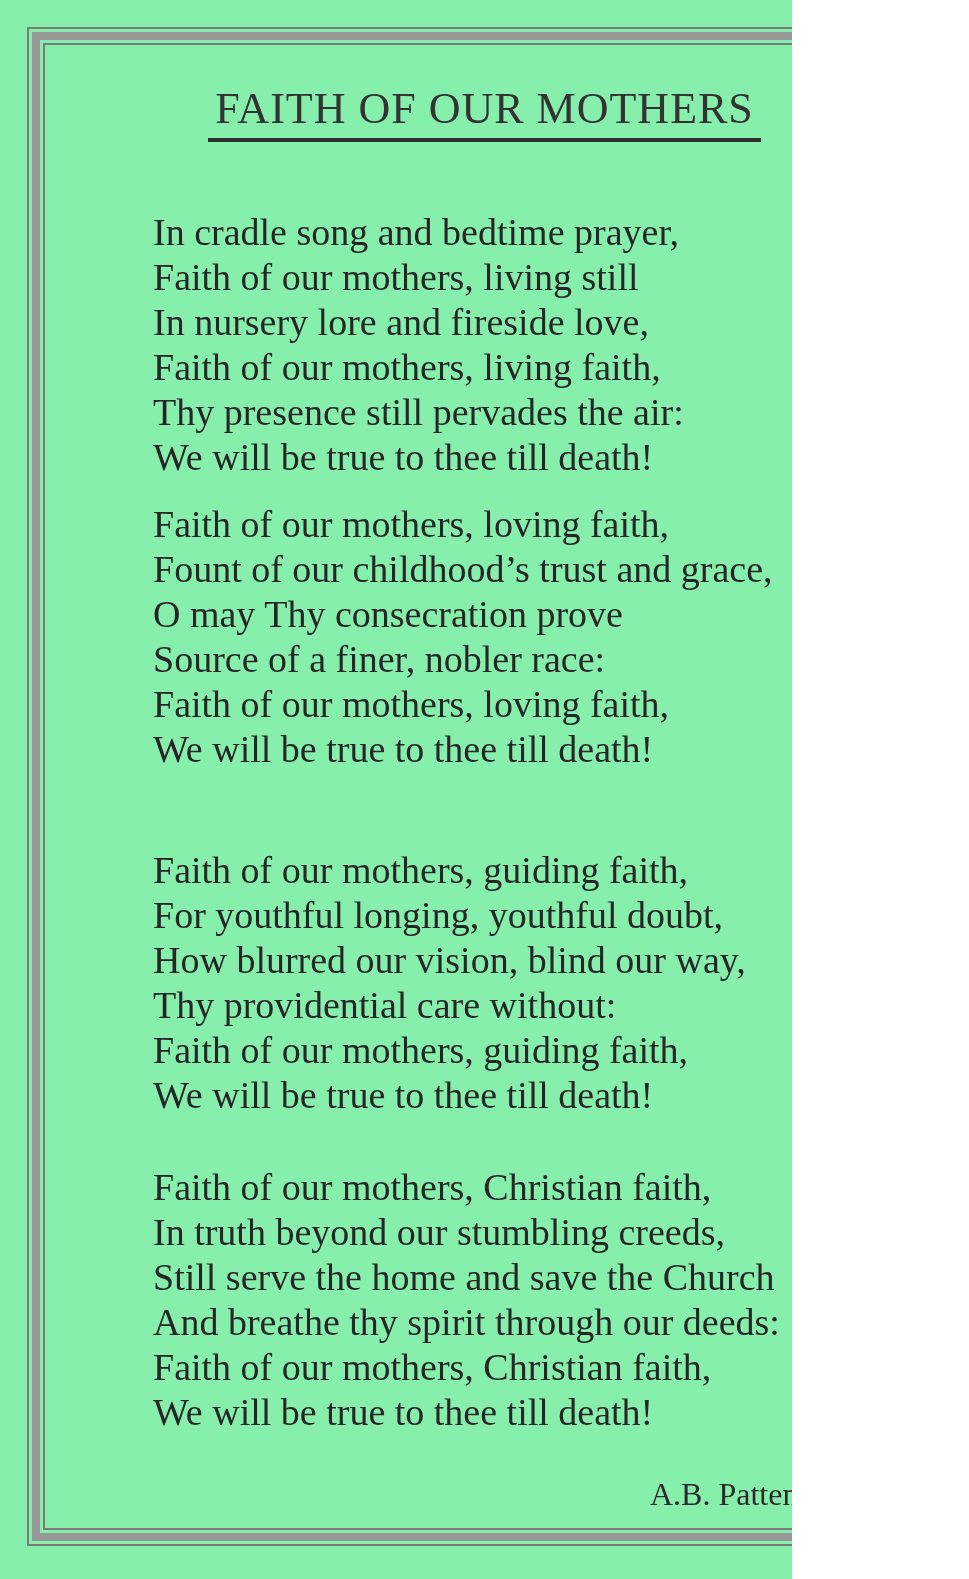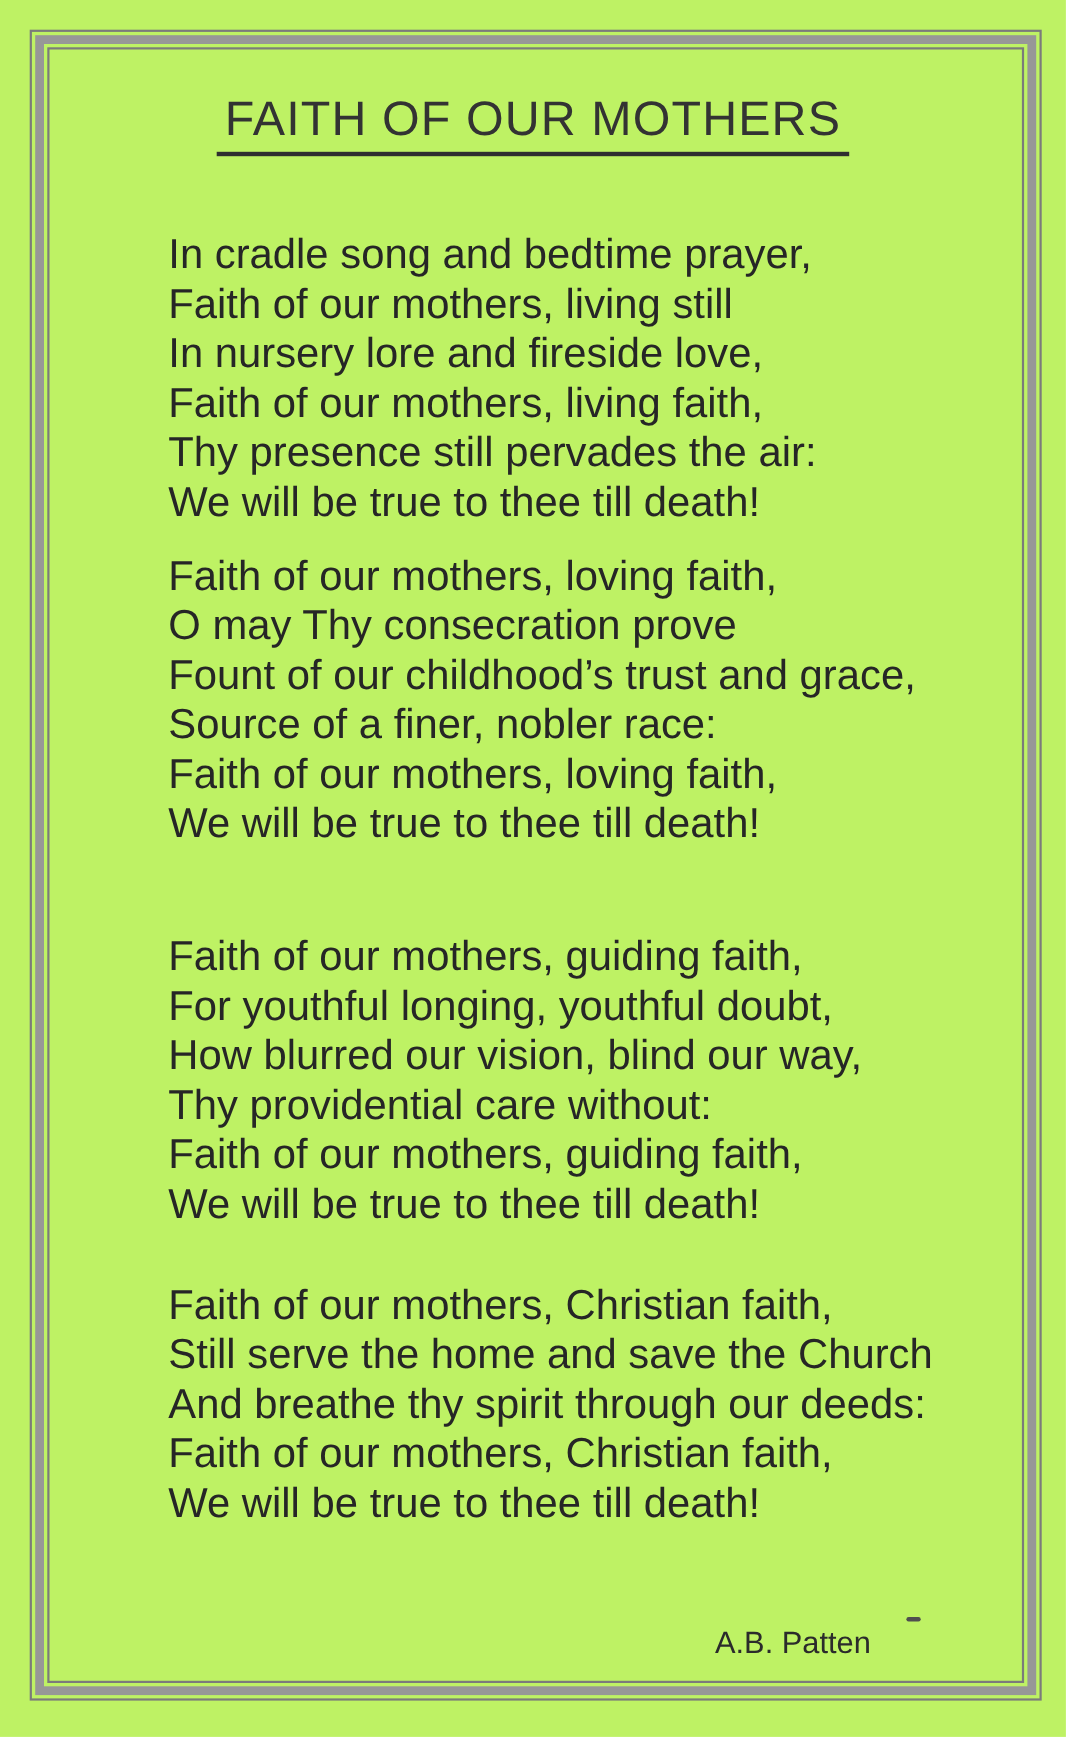--- a/index.html
+++ b/index.html
@@ -2,25 +2,25 @@
 <html><head>
 <meta charset="utf-8">
 <style>
   html, body {
     margin: 0;
     padding: 0;
     background: #ffffff;
   }
   .page {
     position: relative;
-    width: 969px;
+    width: 792px;
     height: 1579px;
-    background: #bef264;
+    background: #86efac;
     overflow: hidden;
-    font-family: Liberation Sans, sans-serif;
+    font-family: Liberation Serif, serif;
     color: #262626;
   }
   
   .frame-outer {
     position: absolute;
     left: 27px;
     top: 27px;
     width: 920px;
     height: 1519px;
     box-sizing: border-box;
@@ -70,21 +70,21 @@
     color: #262626;
   }
   .stanza-1 { top: 210px; }
   .stanza-2 { top: 502px; }
   .stanza-3 { top: 848px; }
   .stanza-4 { top: 1165px; }
   .attribution {
     position: absolute;
     left: 650px;
     top: 1474px;
-    font-size: 28px;
+    font-size: 32px;
     line-height: 40px;
     color: #2b2b2b;
     white-space: nowrap;
   }
   .artifact-dash {
     position: absolute;
     left: 824px;
     top: 1470px;
     width: 13px;
     height: 4px;
@@ -111,38 +111,39 @@
     <div class="line">In cradle song and bedtime prayer,</div>
     <div class="line">Faith of our mothers, living still</div>
     <div class="line">In nursery lore and fireside love,</div>
     <div class="line">Faith of our mothers, living faith,</div>
     <div class="line">Thy presence still pervades the air:</div>
     <div class="line">We will be true to thee till death!</div>
   </div>
 
   <div class="stanza stanza-2">
     <div class="line">Faith of our mothers, loving faith,</div>
+    <div class="line">Fount of our childhood’s trust and grace,</div>
     <div class="line">O may Thy consecration prove</div>
-    <div class="line">Fount of our childhood’s trust and grace,</div>
     <div class="line">Source of a finer, nobler race:</div>
     <div class="line">Faith of our mothers, loving faith,</div>
     <div class="line">We will be true to thee till death!</div>
   </div>
 
   <div class="stanza stanza-3">
     <div class="line">Faith of our mothers, guiding faith,</div>
     <div class="line">For youthful longing, youthful doubt,</div>
     <div class="line">How blurred our vision, blind our way,</div>
     <div class="line">Thy providential care without:</div>
     <div class="line">Faith of our mothers, guiding faith,</div>
     <div class="line">We will be true to thee till death!</div>
   </div>
 
   <div class="stanza stanza-4">
     <div class="line">Faith of our mothers, Christian faith,</div>
+    <div class="line">In truth beyond our stumbling creeds,</div>
     <div class="line">Still serve the home and save the Church</div>
     <div class="line">And breathe thy spirit through our deeds:</div>
     <div class="line">Faith of our mothers, Christian faith,</div>
     <div class="line">We will be true to thee till death!</div>
   </div>
 
   <div class="artifact-dash"></div>
 
   <div class="attribution">A.B. Patten</div>
 

